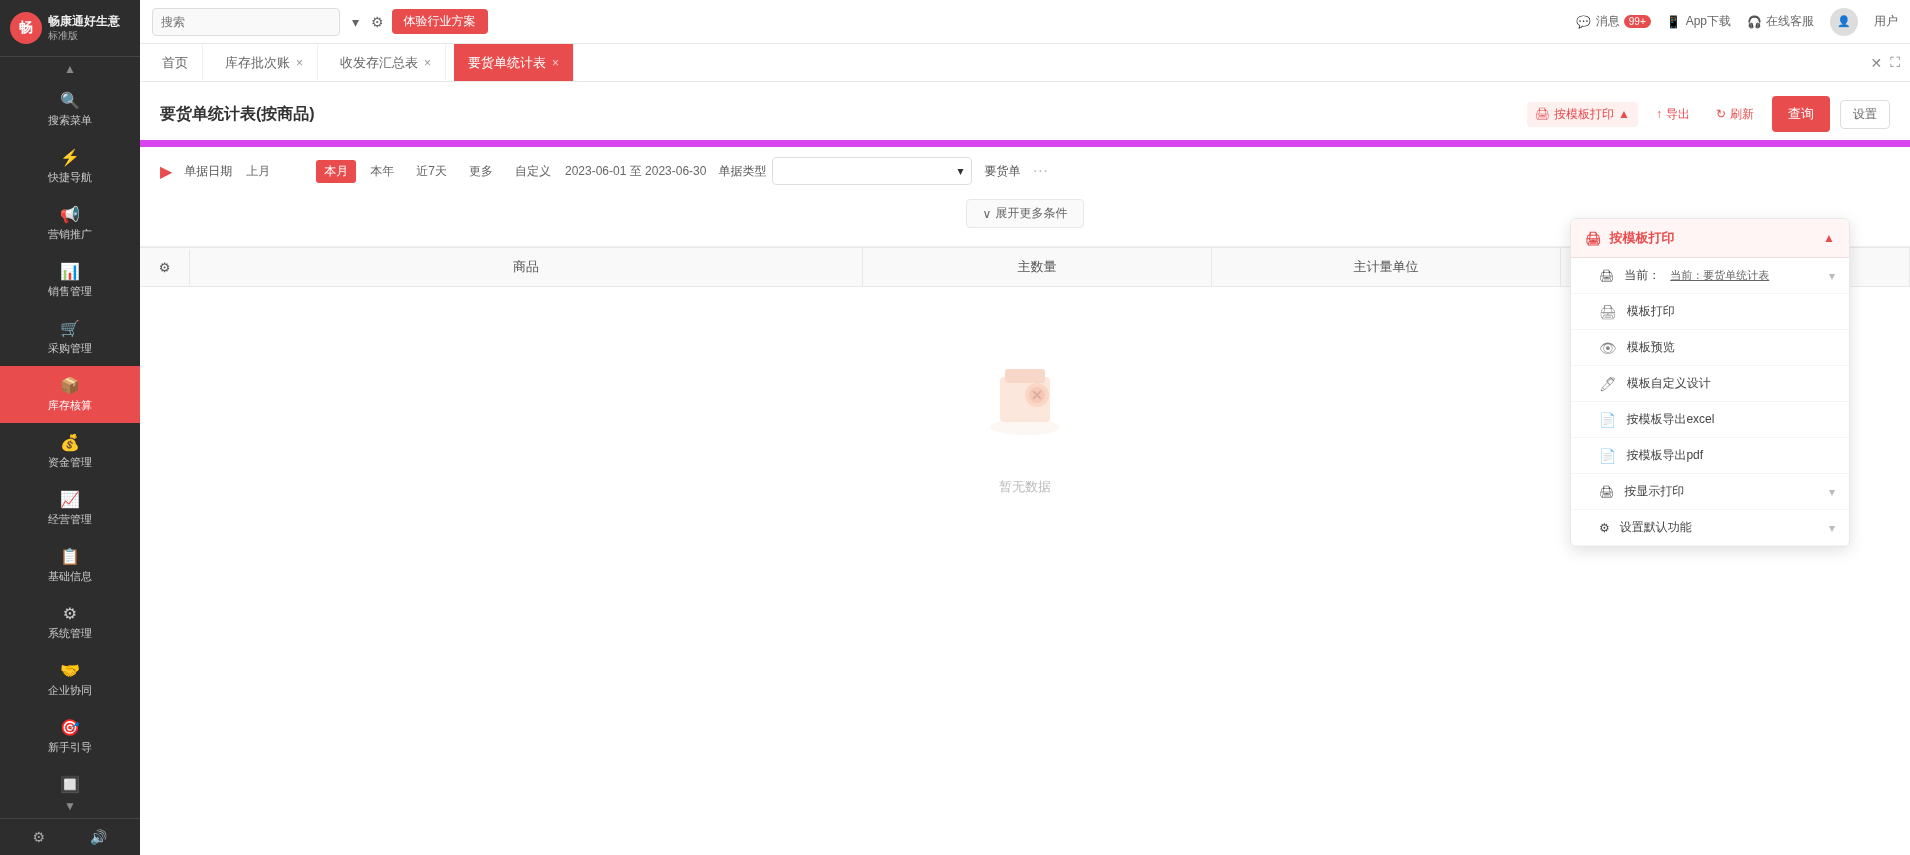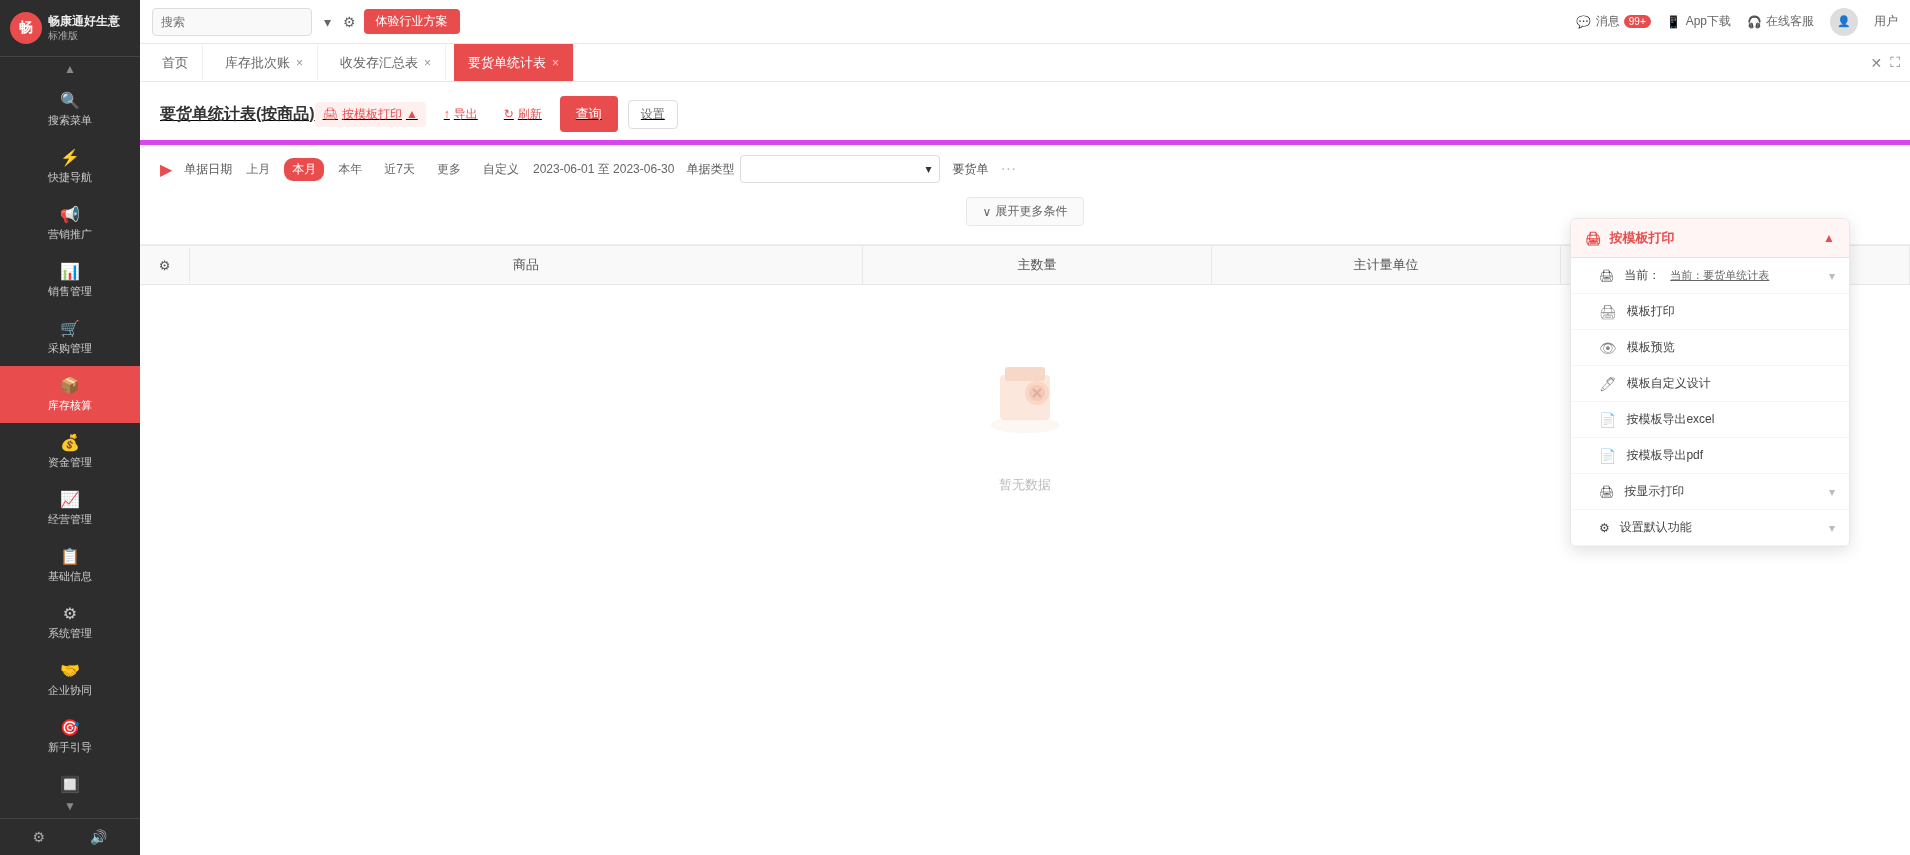--- a/index.html
+++ b/index.html
@@ -52,21 +52,21 @@
     
     .main { flex: 1; display: flex; flex-direction: column; overflow: hidden; }
 
     
     .topbar {
       height: 44px; background: #fff; border-bottom: 1px solid #e8e8e8;
       display: flex; align-items: center; padding: 0 12px; justify-content: space-between;
     }
     .topbar-left { display: flex; align-items: center; gap: 8px; }
     .topbar-search {
-      width: 160px; height: 28px; border: 1px solid #ddd; border-radius: 4px;
+      width: 188px; height: 28px; border: 1px solid #ddd; border-radius: 4px;
       padding: 6px 8px; font-size: 12px; color: #999; background: #f9f9f9;
     }
     .topbar-dropdown-btn {
       border: none; background: none; cursor: pointer; color: #666; font-size: 14px; padding: 4px;
     }
     .topbar-gear { color: #666; cursor: pointer; font-size: 14px; }
     .topbar-promo {
       background: #e84c4c; color: white; border: none; border-radius: 4px;
       padding: 4px 12px; font-size: 12px; cursor: pointer;
     }
@@ -97,22 +97,22 @@
       margin-left: 6px; font-size: 12px; cursor: pointer; opacity: 0.7;
       background: none; border: none; color: inherit; padding: 0;
     }
     .tab.home { font-size: 13px; }
     .tabs-bar-right { margin-left: auto; display: flex; align-items: center; padding: 0 10px; gap: 8px; }
     .tab-maximize-btn { border: none; background: none; cursor: pointer; font-size: 14px; color: #888; }
 
     
     .page-content { flex: 1; overflow: hidden; background: #fff; position: relative; }
     .page-header {
-      padding: 14px 20px 8px 20px; border-bottom: 5px solid #d946ef;
-      display: flex; align-items: center;  text-decoration: underline;
+      padding: 14px 20px 8px 20px; border-bottom: 7px solid #d946ef;
+      display: flex; align-items: center; justify-content: space-between;
     }
     .page-title { font-size: 16px; font-weight: bold; color: #333; }
     .page-toolbar { display: flex; align-items: center; gap: 10px; }
     .toolbar-btn {
       display: flex; align-items: center; gap: 4px;
       font-size: 12px; color: #e84c4c; cursor: pointer; padding: 4px 8px;
       border: none; background: none;
     }
     .toolbar-btn.active { background: #fff0f0; border-radius: 4px; }
 
@@ -120,21 +120,21 @@
     .filter-area {
       padding: 10px 20px; background: #fff; border-bottom: 1px solid #f0f0f0;
     }
     .filter-row { display: flex; align-items: center; gap: 12px; flex-wrap: wrap; }
     .filter-item { display: flex; align-items: center; gap: 6px; font-size: 12px; color: #333; }
     .filter-label { color: #555; white-space: nowrap; }
     .date-btn {
       padding: 3px 8px; border: none; background: none; cursor: pointer;
       font-size: 12px; color: #666; border-radius: 3px;
     }
-    .date-btn.active { background: #e84c4c; color: white; border-radius: 9px; }
+    .date-btn.active { background: #e84c4c; color: white; border-radius: 3px; margin-left: 32px; }
     .date-range { font-size: 12px; color: #666; }
     .filter-select {
       min-width: 180px; height: 28px; border: 1px solid #ddd; border-radius: 4px;
       font-size: 12px; color: #333; padding: 0 8px; background: #fff;
       display: flex; align-items: center; justify-content: space-between; cursor: pointer;
     }
     .expand-btn {
       display: flex; align-items: center; gap: 4px;
       font-size: 12px; color: #666; cursor: pointer; padding: 5px 16px;
       border: 1px solid #e8e8e8; border-radius: 4px; background: #fafafa;

